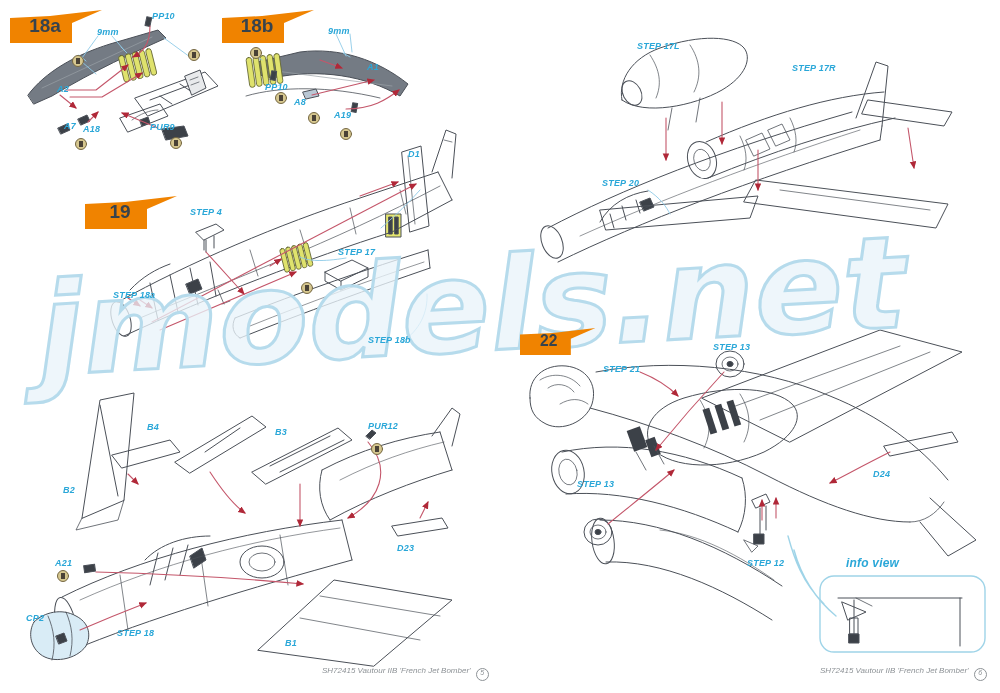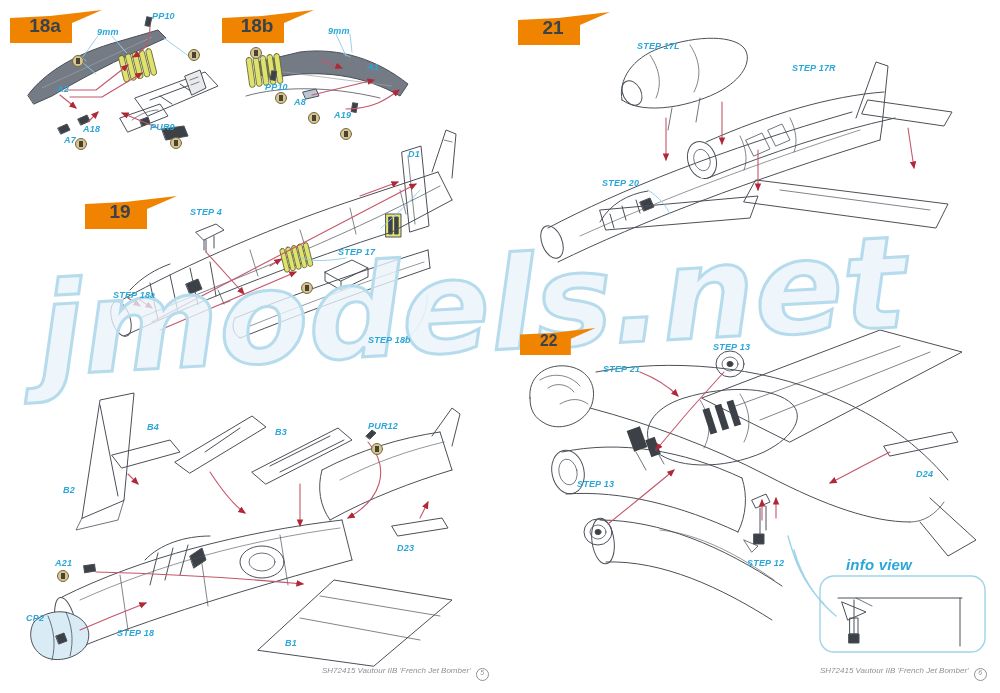--- a/index.html
+++ b/index.html
@@ -364,38 +364,32 @@
         <polygon points="0,8 40,6 92,0 62,13 62,33 0,33" fill="#f08300"></polygon>
       </svg>
   <span class="flagnum">18b</span>
 </div>
 <div class="flag" style="left:85px;top:196px">
   <svg width="92" height="34">
         <polygon points="0,8 40,6 92,0 62,13 62,33 0,33" fill="#f08300"></polygon>
       </svg>
   <span class="flagnum">19</span>
 </div>
-<div class="flag" style="left:518px;top:12px">
-  <svg width="92" height="34">
-        <polygon points="0,8 40,6 92,0 62,13 62,33 0,33" fill="#f08300"></polygon>
-      </svg>
-  <span class="flagnum">21</span>
-</div>
 <div class="flag small" style="left:520px;top:328px">
   <svg width="92" height="34">
         <polygon points="0,8 40,6 92,0 62,13 62,33 0,33" fill="#f08300"></polygon>
       </svg>
   <span class="flagnum">22</span>
 </div>
 
 <div class="plabel" style="left:97px;top:27px">9mm</div>
 <div class="plabel" style="left:152px;top:11px">PP10</div>
 <div class="plabel" style="left:57px;top:84px">A2</div>
 <div class="plabel" style="left:83px;top:124px">A18</div>
-<div class="plabel" style="left:64px;top:135px">A7</div>
+<div class="plabel" style="left:64px;top:121px">A7</div>
 <div class="plabel" style="left:150px;top:122px">PUR9</div>
 
 <div class="plabel" style="left:328px;top:26px">9mm</div>
 <div class="plabel" style="left:367px;top:62px">A1</div>
 <div class="plabel" style="left:265px;top:82px">PP10</div>
 <div class="plabel" style="left:294px;top:97px">A8</div>
 <div class="plabel" style="left:334px;top:110px">A19</div>
 
 <div class="plabel" style="left:190px;top:207px">STEP 4</div>
 <div class="plabel" style="left:408px;top:149px">D1</div>
@@ -413,23 +407,23 @@
 <div class="plabel" style="left:285px;top:638px">B1</div>
 <div class="plabel" style="left:397px;top:543px">D23</div>
 
 <div class="plabel" style="left:637px;top:41px">STEP 17L</div>
 <div class="plabel" style="left:792px;top:63px">STEP 17R</div>
 <div class="plabel" style="left:602px;top:178px">STEP 20</div>
 
 <div class="plabel" style="left:603px;top:364px">STEP 21</div>
 <div class="plabel" style="left:713px;top:342px">STEP 13</div>
 <div class="plabel" style="left:577px;top:479px">STEP 13</div>
-<div class="plabel" style="left:916px;top:469px">D24</div>
+<div class="plabel" style="left:873px;top:469px">D24</div>
 <div class="plabel" style="left:747px;top:558px">STEP 12</div>
-<div class="plabel" style="left:846px;top:556px;font-size:15px">info view</div>
+<div class="plabel" style="left:846px;top:556px;font-size:12px">info view</div>
 
 <div class="footer" style="left:322px;top:666px">
   <span>SH72415  Vautour IIB 'French Jet Bomber'</span><span class="pgnum">5</span>
 </div>
 <div class="footer" style="left:820px;top:666px">
   <span>SH72415  Vautour IIB 'French Jet Bomber'</span><span class="pgnum">6</span>
 </div>
 
 </div>
 

